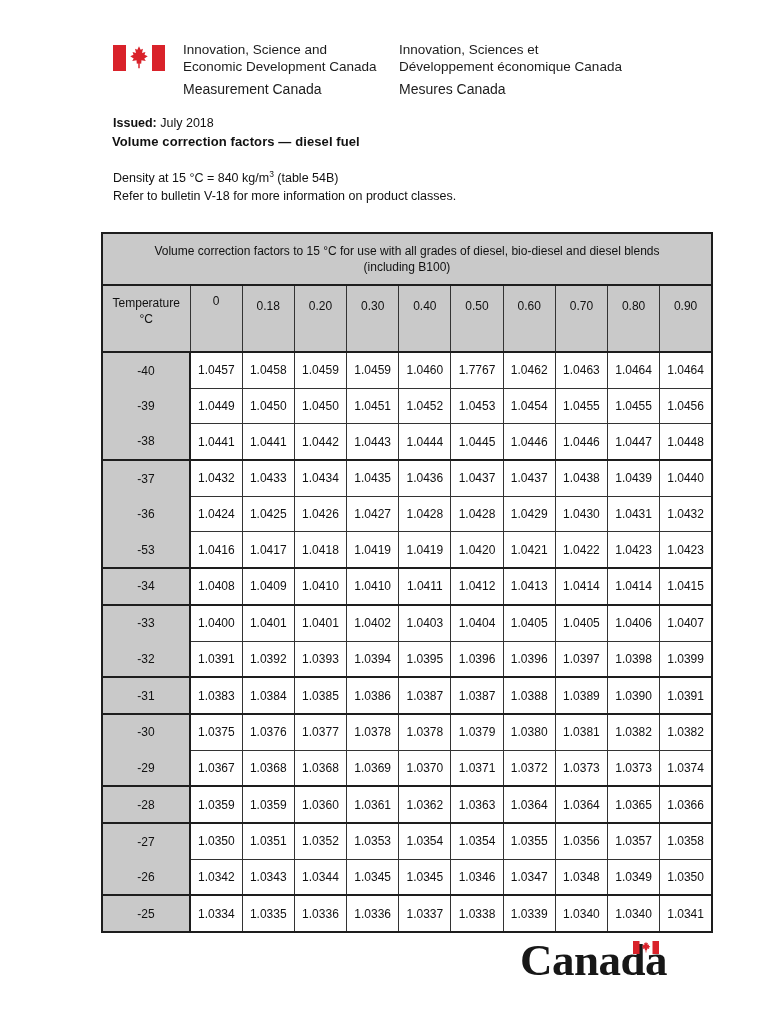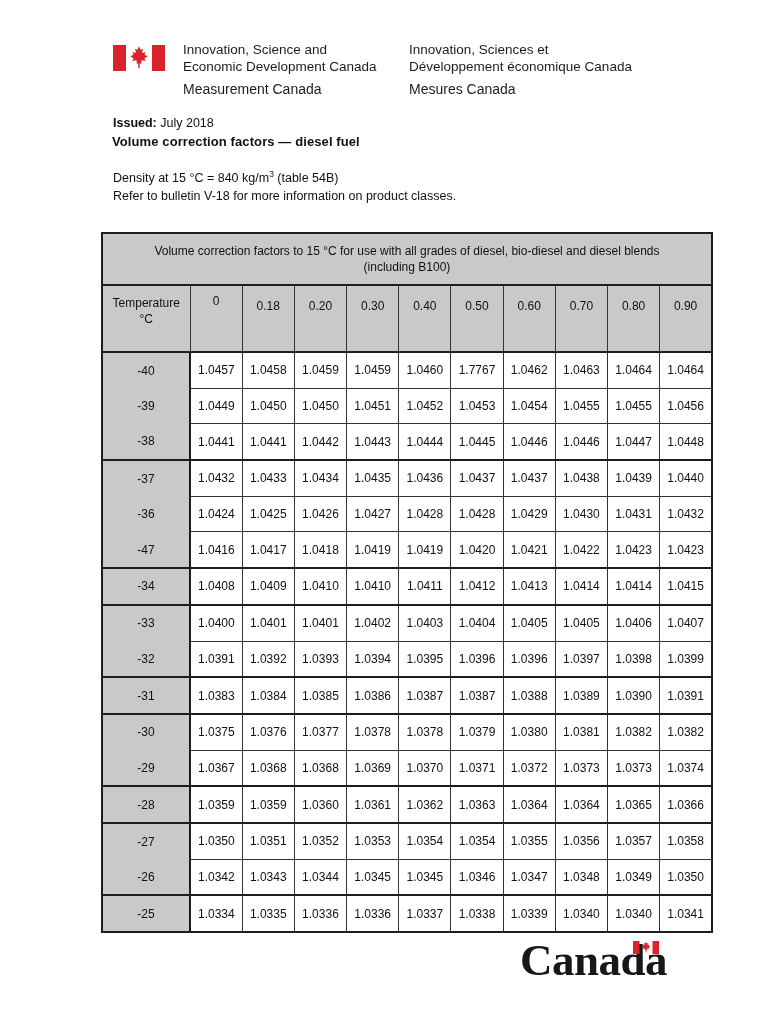--- a/index.html
+++ b/index.html
@@ -11,21 +11,21 @@
     overflow:hidden;
   }
   .page{position:relative;width:768px;height:742px;background:#fff;}
 
   
   .gov-header{position:absolute;left:113px;top:42px;display:flex;align-items:flex-start;}
   .flag-svg{display:block;margin-top:3px;}
   .dept{font-size:13.5px;line-height:16.5px;color:#1c1c1c;}
   .dept .sub{font-size:14px;margin-top:6px;color:#1c1c1c;}
   .dept-en{margin-left:18px;width:212px;}
-  .dept-fr{margin-left:14px;width:260px;}
+  .dept-fr{margin-left:4px;width:260px;}
 
   
   .issued{position:absolute;left:113px;top:116px;font-size:12.5px;}
   .issued b{font-weight:bold;}
   .doc-title{position:absolute;left:112px;top:134px;font-size:13px;font-weight:bold;margin:0;letter-spacing:.1px;}
   .intro{position:absolute;left:113px;top:170px;font-size:12.5px;line-height:17.5px;}
   .intro sup{font-size:8.5px;vertical-align:super;line-height:0;}
 
   
   table.vcf{
@@ -195,21 +195,21 @@
           <td class="val">1.0426</td>
           <td class="val">1.0427</td>
           <td class="val">1.0428</td>
           <td class="val">1.0428</td>
           <td class="val">1.0429</td>
           <td class="val">1.0430</td>
           <td class="val">1.0431</td>
           <td class="val">1.0432</td>
         </tr>
         <tr class="grp-end">
-          <td class="temp">-47</td>
+          <td class="temp">-53</td>
           <td class="val">1.0416</td>
           <td class="val">1.0417</td>
           <td class="val">1.0418</td>
           <td class="val">1.0419</td>
           <td class="val">1.0419</td>
           <td class="val">1.0420</td>
           <td class="val">1.0421</td>
           <td class="val">1.0422</td>
           <td class="val">1.0423</td>
           <td class="val">1.0423</td>

